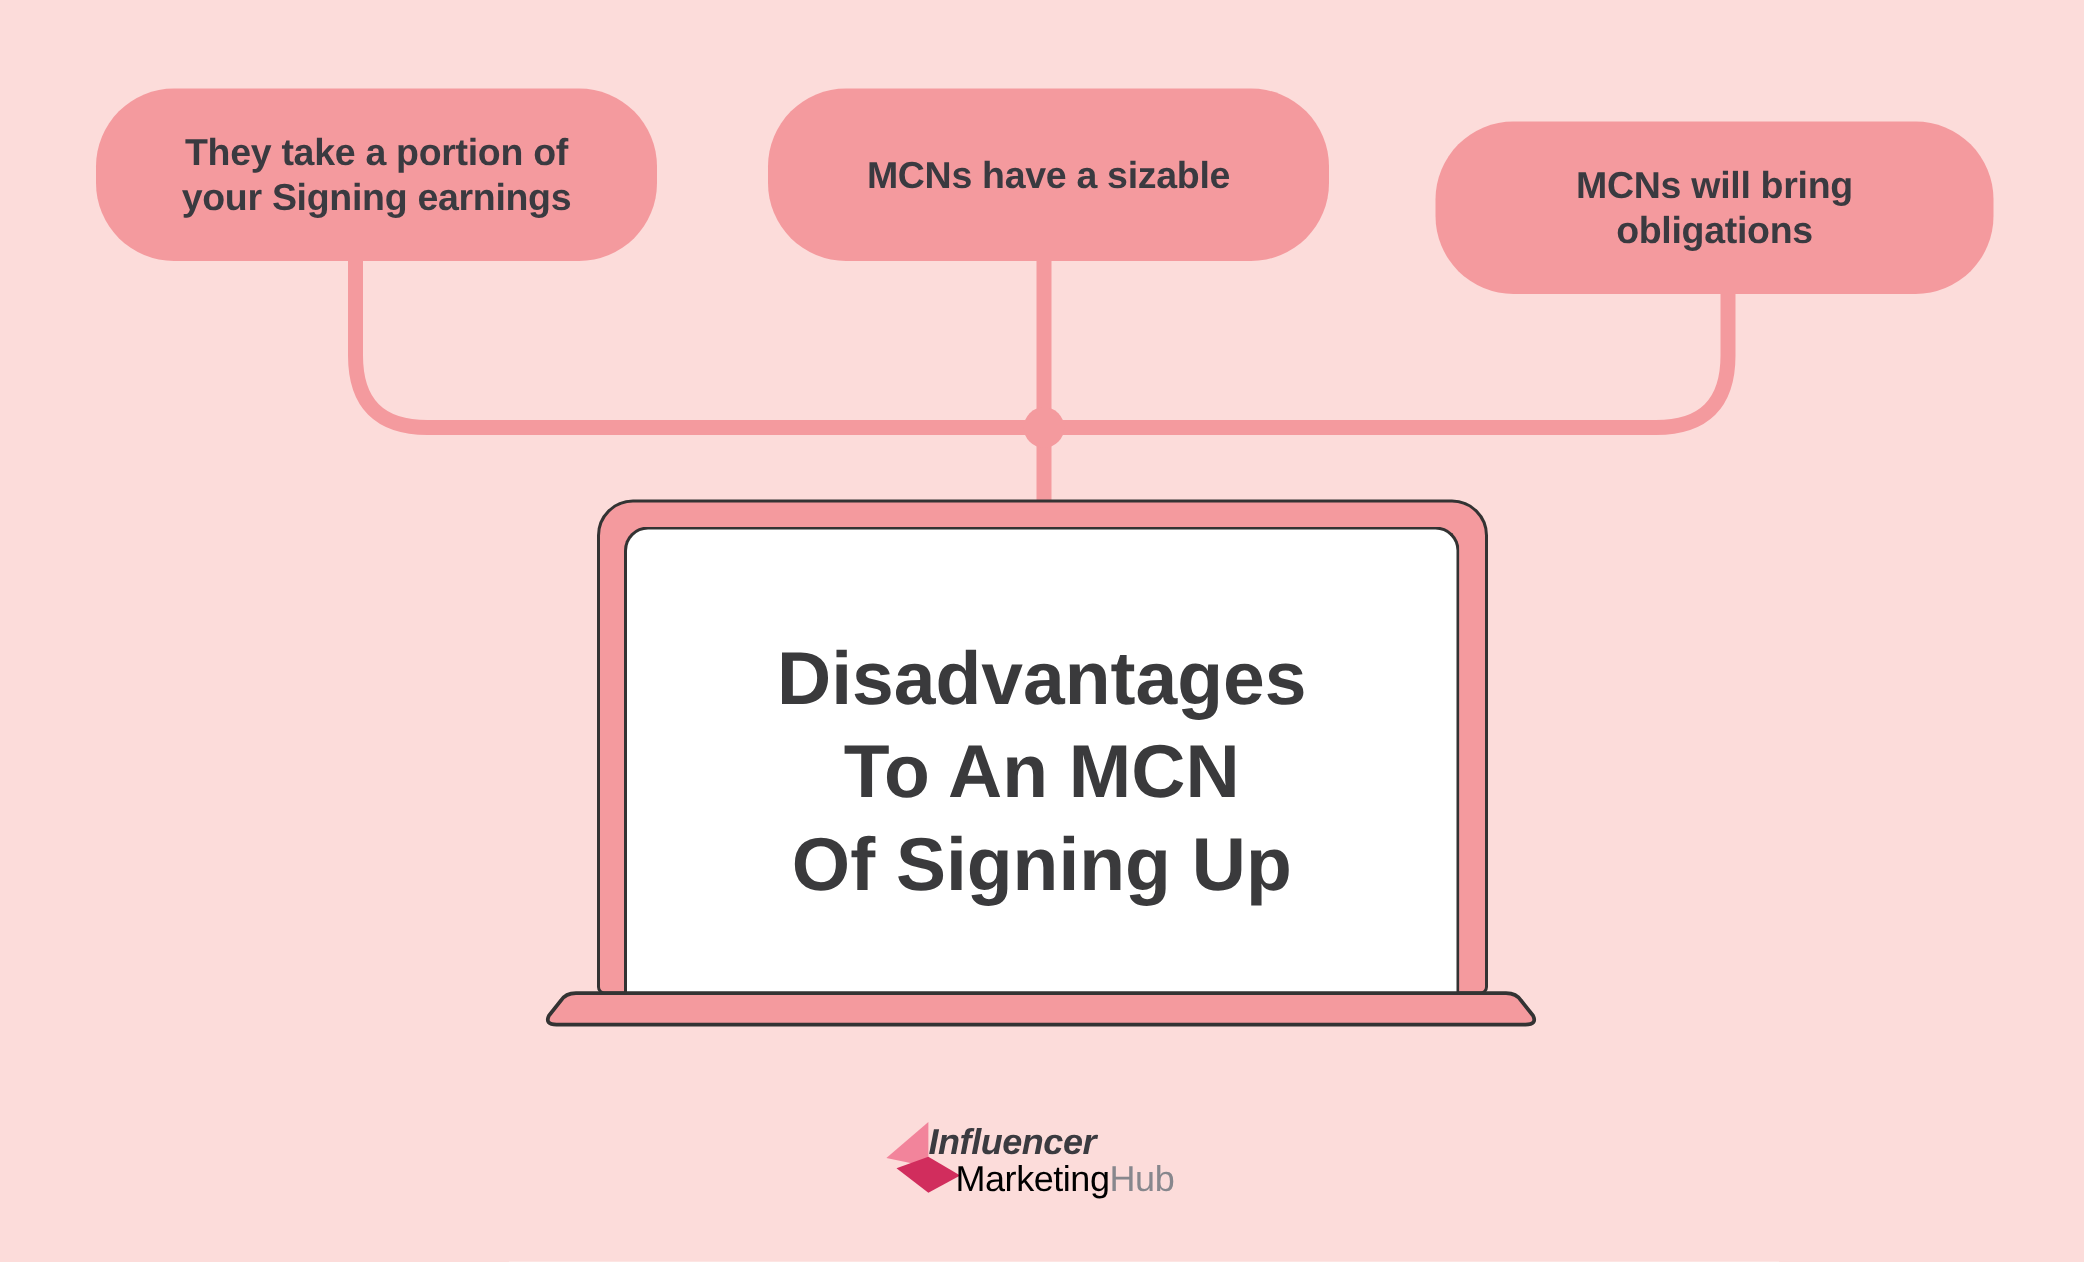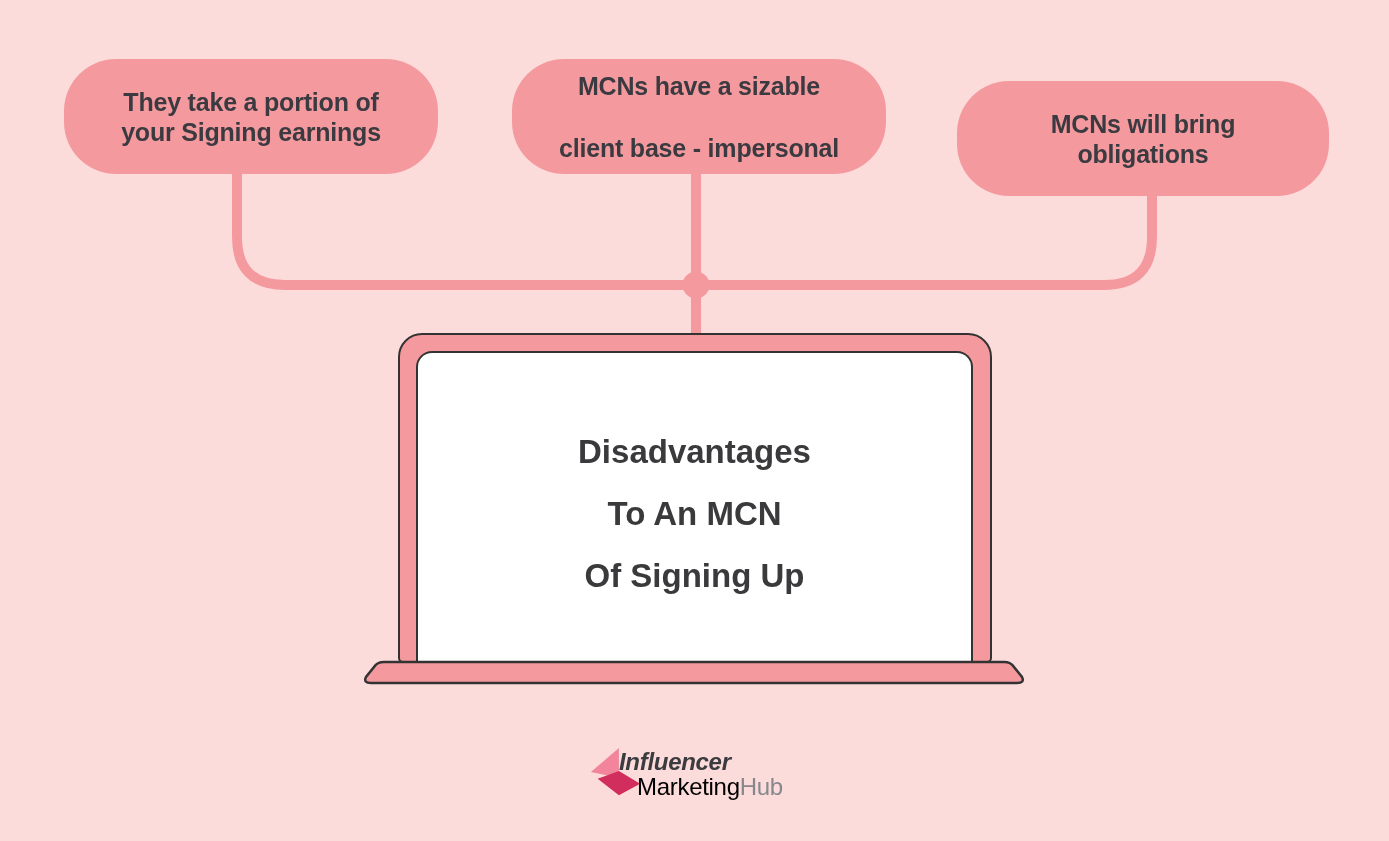--- a/index.html
+++ b/index.html
@@ -75,21 +75,21 @@
     border:2px solid var(--outline,#333);
     border-bottom:none;
     border-radius:16px 16px 0 0;
     display:flex;
     flex-direction:column;
     align-items:center;
     justify-content:center;
     z-index:4;
   }
   .laptop-title-line{
-    font-size:33px;
+    font-size:50px;
     font-weight:700;
     line-height:62px;
     color:#3a3a3c;
     text-align:center;
     white-space:nowrap;
     transform:translateY(6px);
   }
   .laptop-base-svg{
     position:absolute;
     left:358px;top:659px;
@@ -139,21 +139,20 @@
     <path d="M 696 172 L 696 345" fill="none" style="stroke:var(--accent,#f49a9e)" stroke-width="10"></path>
     <circle cx="696" cy="285" r="13.5" style="fill:var(--accent,#f49a9e)"></circle>
   </svg>
 
   <div class="bubble bubble-1">
     <span class="bubble-line">They take a portion of</span>
     <span class="bubble-line">your Signing earnings</span>
   </div>
   <div class="bubble bubble-2">
     <span class="bubble-line">MCNs have a sizable</span>
-    <span class="bubble-line">client base - impersonal</span>
   </div>
   <div class="bubble bubble-3">
     <span class="bubble-line">MCNs will bring</span>
     <span class="bubble-line">obligations</span>
   </div>
 
   <div class="laptop-screen-outer"></div>
   <div class="laptop-screen-inner">
     <div class="laptop-title-line">Disadvantages</div>
     <div class="laptop-title-line">To An MCN</div>

